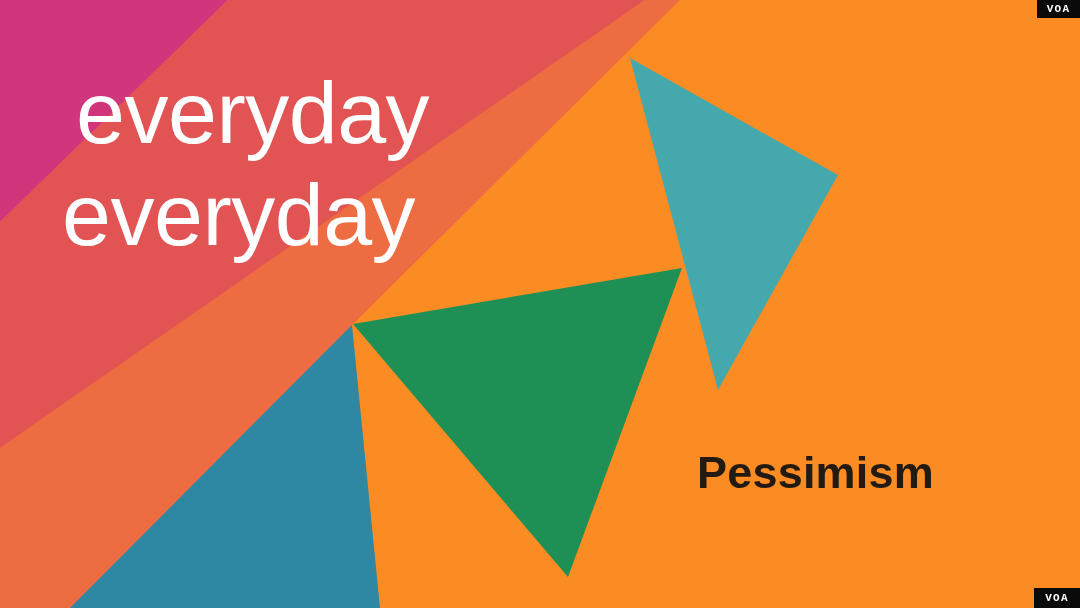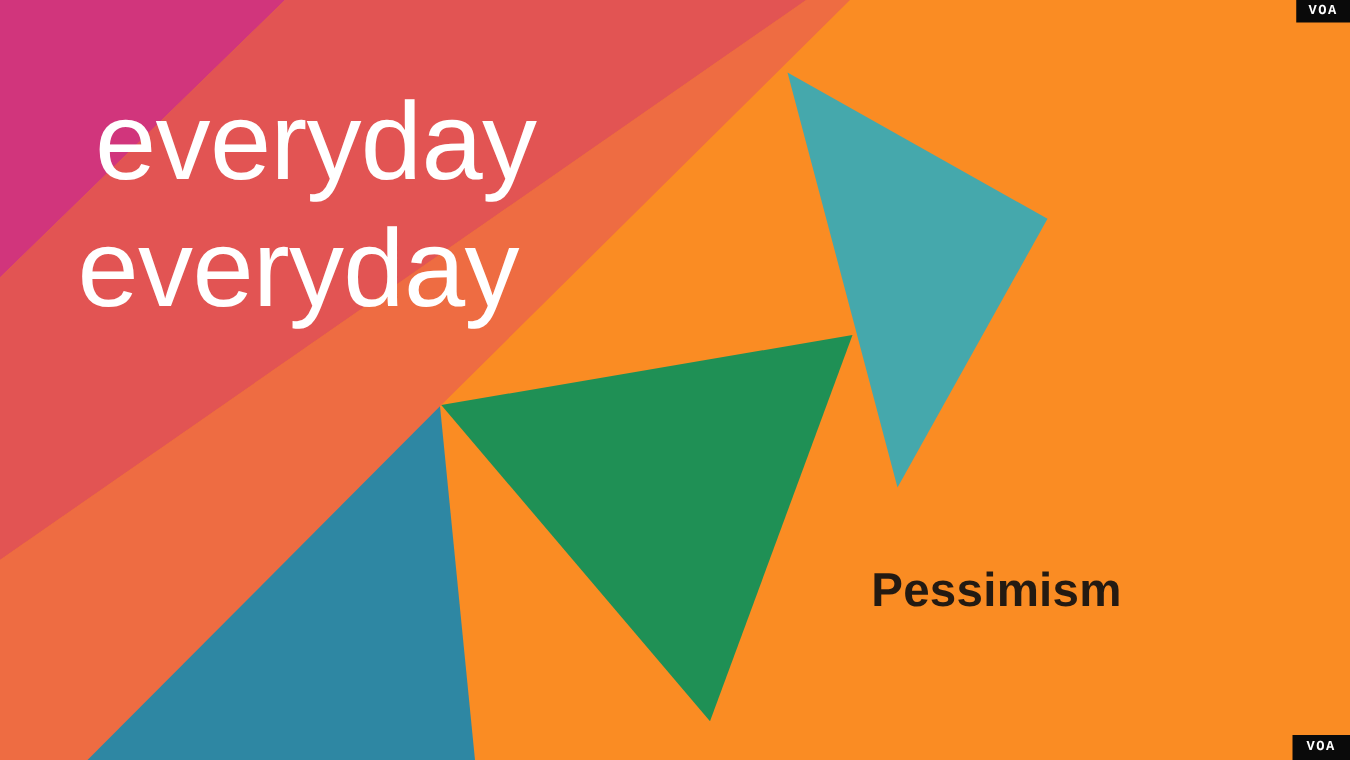--- a/index.html
+++ b/index.html
@@ -54,21 +54,21 @@
 
   
   #topic-label {
     position: absolute;
     left: 697px;
     top: 447px;
     z-index: 3;
     color: #231A12;
     font-family: "Liberation Sans", sans-serif;
     font-weight: 700;
-    font-size: 38px;
+    font-size: 45px;
     line-height: 52px;
     white-space: nowrap;
     letter-spacing: 0.2px;
   }
 
   
   .voa-watermark {
     position: absolute;
     z-index: 5;
     background: #0A0A0A;

